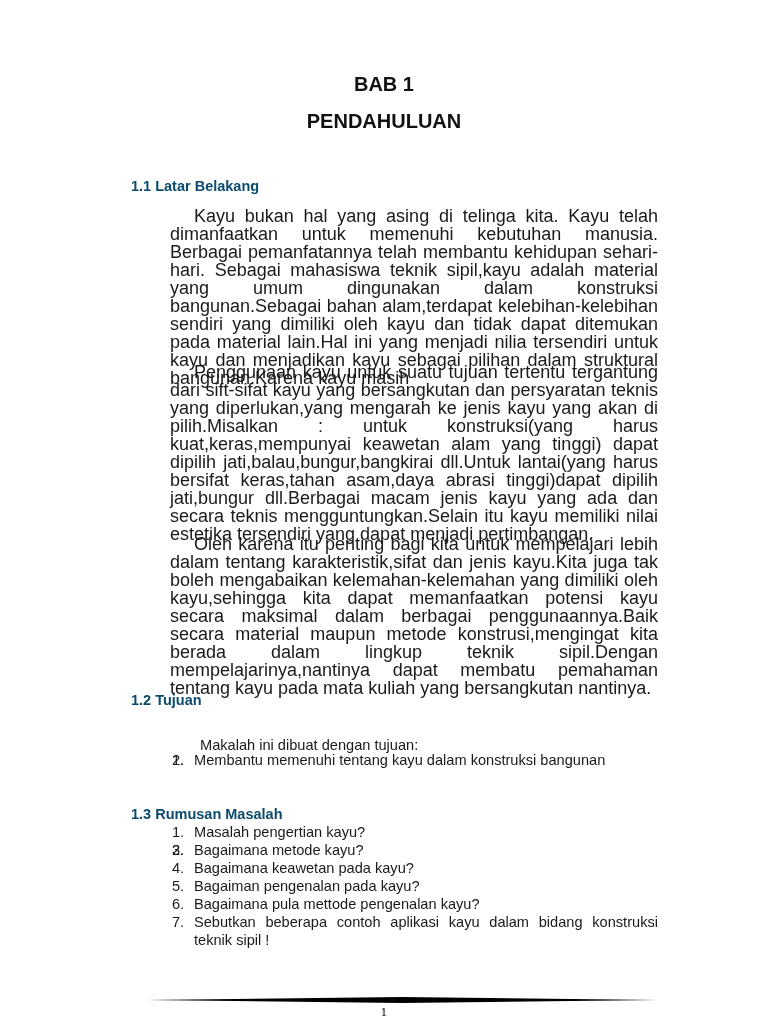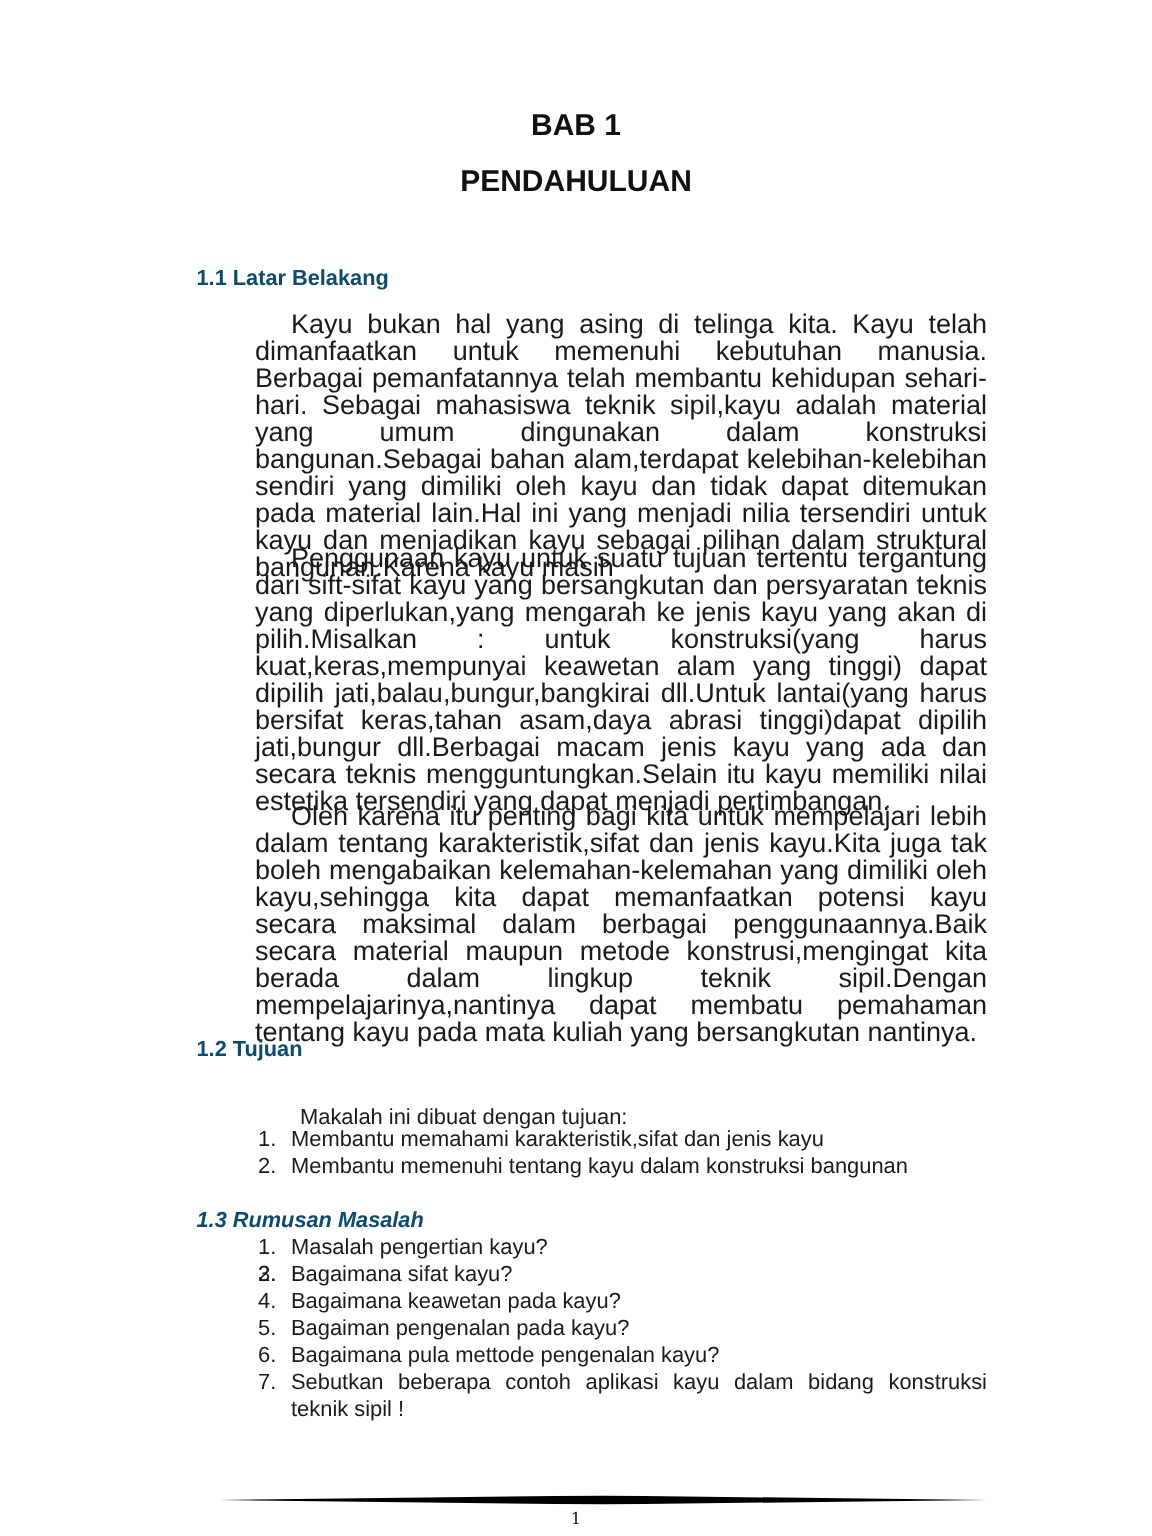--- a/index.html
+++ b/index.html
@@ -106,41 +106,40 @@
   <p class="para" style="top:207px;">Kayu bukan hal yang asing di telinga kita. Kayu telah dimanfaatkan untuk memenuhi kebutuhan manusia. Berbagai pemanfatannya telah membantu kehidupan sehari-hari. Sebagai mahasiswa teknik sipil,kayu adalah material yang umum dingunakan dalam konstruksi bangunan.Sebagai bahan alam,terdapat kelebihan-kelebihan sendiri yang dimiliki oleh kayu dan tidak dapat ditemukan pada material lain.Hal ini yang menjadi nilia tersendiri untuk kayu dan menjadikan kayu sebagai pilihan dalam struktural bangunan.Karena kayu masih</p>
   <p class="para" style="top:363px;">Penggunaan kayu untuk suatu tujuan tertentu tergantung dari sift-sifat kayu yang bersangkutan dan persyaratan teknis yang diperlukan,yang mengarah ke jenis kayu yang akan di pilih.Misalkan : untuk konstruksi(yang harus kuat,keras,mempunyai keawetan alam yang tinggi) dapat dipilih jati,balau,bungur,bangkirai dll.Untuk lantai(yang harus bersifat keras,tahan asam,daya abrasi tinggi)dapat dipilih jati,bungur dll.Berbagai macam jenis kayu yang ada dan secara teknis mengguntungkan.Selain itu kayu memiliki nilai estetika tersendiri yang dapat menjadi pertimbangan.</p>
   <p class="para" style="top:535px;">Oleh karena itu penting bagi kita untuk mempelajari lebih dalam tentang karakteristik,sifat dan jenis kayu.Kita juga tak boleh mengabaikan kelemahan-kelemahan yang dimiliki oleh kayu,sehingga kita dapat memanfaatkan potensi kayu secara maksimal dalam berbagai penggunaannya.Baik secara material maupun metode konstrusi,mengingat kita berada dalam lingkup teknik sipil.Dengan mempelajarinya,nantinya dapat membatu pemahaman tentang kayu pada mata kuliah yang bersangkutan nantinya.</p>
 
   <div class="section-heading" style="top:692px;">1.2 Tujuan</div>
   <p class="plain" style="top:721px;">Makalah ini dibuat dengan tujuan:</p>
 
   <ol class="olist" style="top:751px;">
     <li>
       <span class="num">1.</span>
-      <span>Membantu memahami karakteristik,sifat dan jenis kayu</span>
     </li>
     <li>
       <span class="num">2.</span>
       <span>Membantu memenuhi tentang kayu dalam konstruksi bangunan</span>
     </li>
   </ol>
 
-  <div class="section-heading" style="top:806px;font-style:italic;">1.3 Rumusan Masalah</div>
+  <div class="section-heading" style="top:806px;">1.3 Rumusan Masalah</div>
 
   <ol class="olist" style="top:823px;">
     <li>
       <span class="num">1.</span>
       <span>Masalah pengertian kayu?</span>
     </li>
     <li>
       <span class="num">2.</span>
     </li>
     <li>
       <span class="num">3.</span>
-      <span>Bagaimana sifat kayu?</span>
+      <span>Bagaimana metode kayu?</span>
     </li>
     <li>
       <span class="num">4.</span>
       <span>Bagaimana keawetan pada kayu?</span>
     </li>
     <li>
       <span class="num">5.</span>
       <span>Bagaiman pengenalan pada kayu?</span>
     </li>
     <li>

